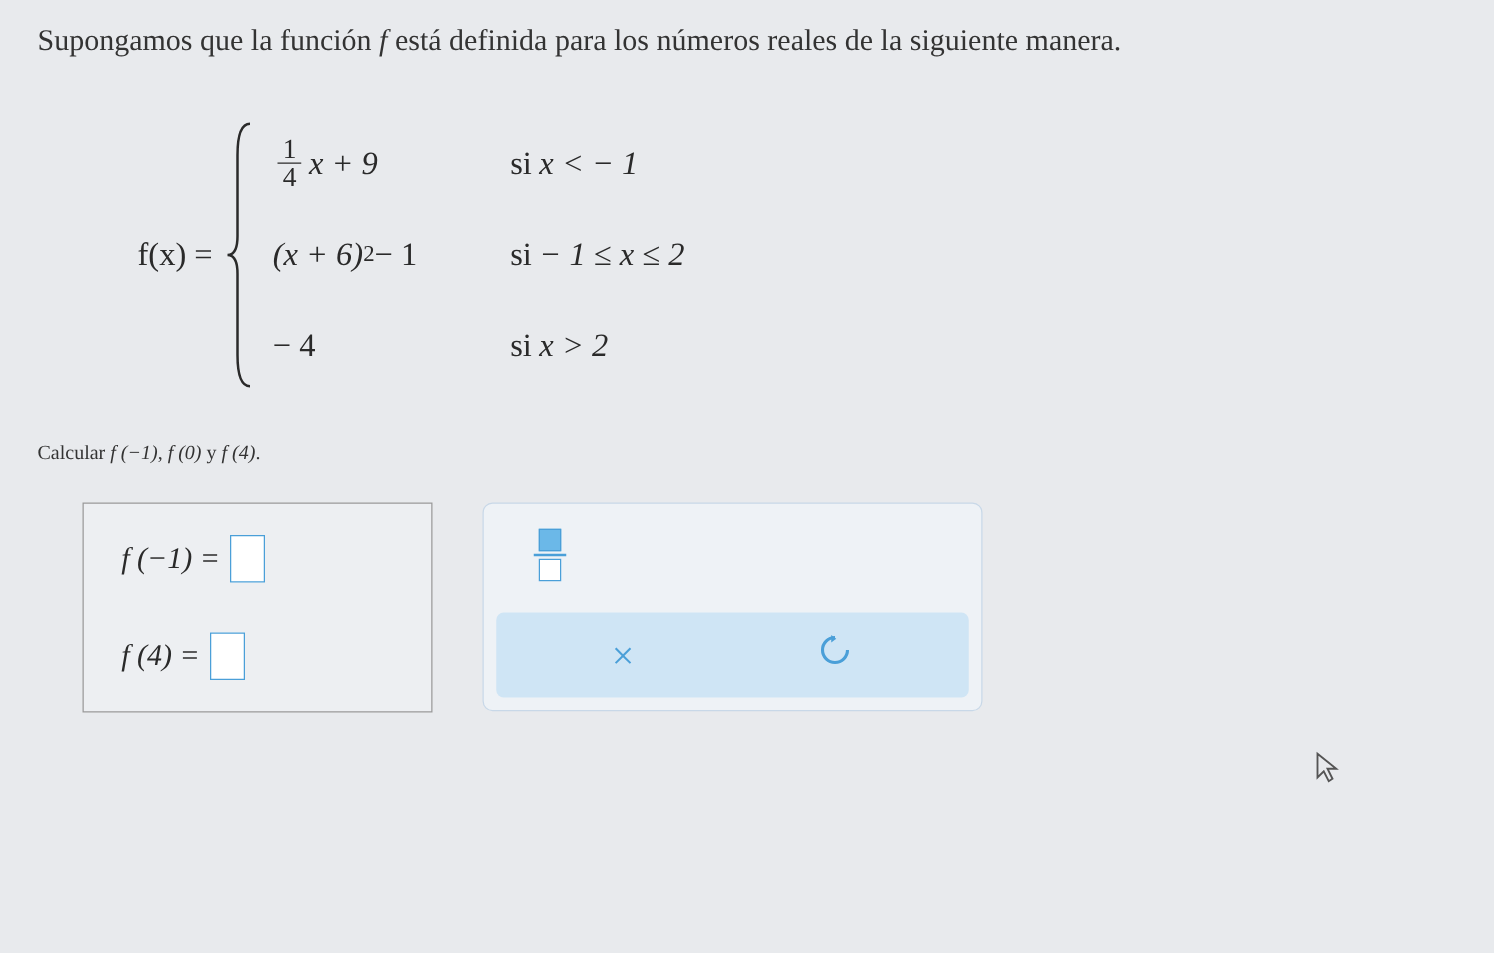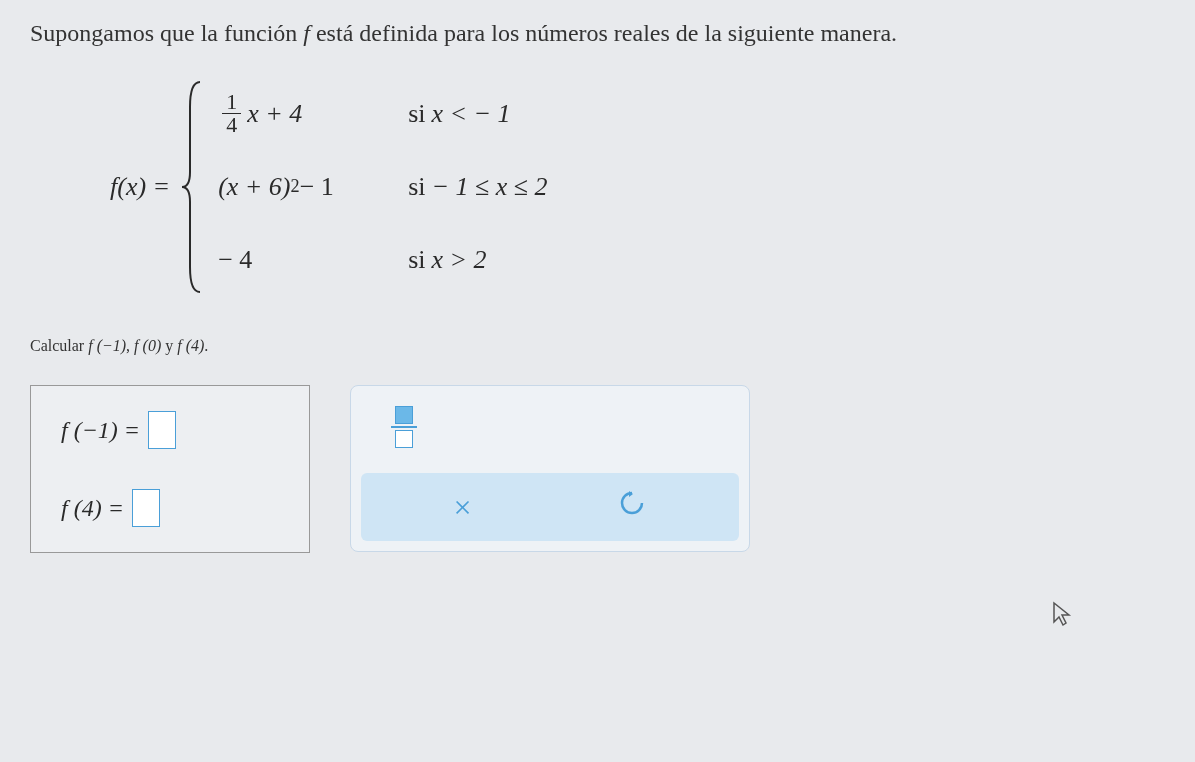--- a/index.html
+++ b/index.html
@@ -9,35 +9,34 @@
     }
     body {
       font-family: Georgia, 'Times New Roman', serif;
       background: #e8eaed;
       padding: 20px 30px;
       color: #2a2a2a;
       font-size: 22px;
     }
     .problem-header {
       font-size: 24px;
-      margin-bottom: 30px;
+      margin-bottom: 47px;
       color: #333;
     }
     .italic {
       font-style: italic;
     }
     .piecewise-container {
       display: flex;
       align-items: center;
       margin-left: 80px;
       margin-bottom: 40px;
       font-size: 26px;
     }
     .fx-equals {
-      font-style: italic;
       margin-right: 8px;
     }
     .brace-wrap {
       display: flex;
       align-items: stretch;
     }
     .brace-svg {
       width: 30px;
       height: 220px;
     }
@@ -91,20 +90,21 @@
       align-items: flex-start;
     }
     .answer-box {
       border: 1px solid #999;
       background: #edeff2;
       padding: 25px 30px;
       width: 280px;
       display: flex;
       flex-direction: column;
       gap: 40px;
+      margin-left: 36px;
     }
     .answer-row {
       display: flex;
       align-items: center;
       font-size: 24px;
       font-style: italic;
     }
     .answer-input {
       width: 28px;
       height: 38px;
@@ -188,21 +188,21 @@
       <path d="M 22 5 Q 12 5 12 30 L 12 95 Q 12 110 4 110 Q 12 110 12 125 L 12 190 Q 12 215 22 215" stroke="#2a2a2a" stroke-width="2" fill="none"></path>
     </svg>
     <div class="pieces">
 
       <div class="piece-row">
         <div class="expr">
           <span class="frac">
             <span class="num">1</span>
             <span class="den">4</span>
           </span>
-          <span class="italic" style="margin-left:2px;">x + 4</span>
+          <span class="italic" style="margin-left:2px;">x + 9</span>
         </div>
         <div class="cond">
           <span>si</span>
           <span class="italic">x &lt; − 1</span>
         </div>
       </div>
 
       <div class="piece-row">
         <div class="expr">
           <span class="italic">(x + 6)</span>

